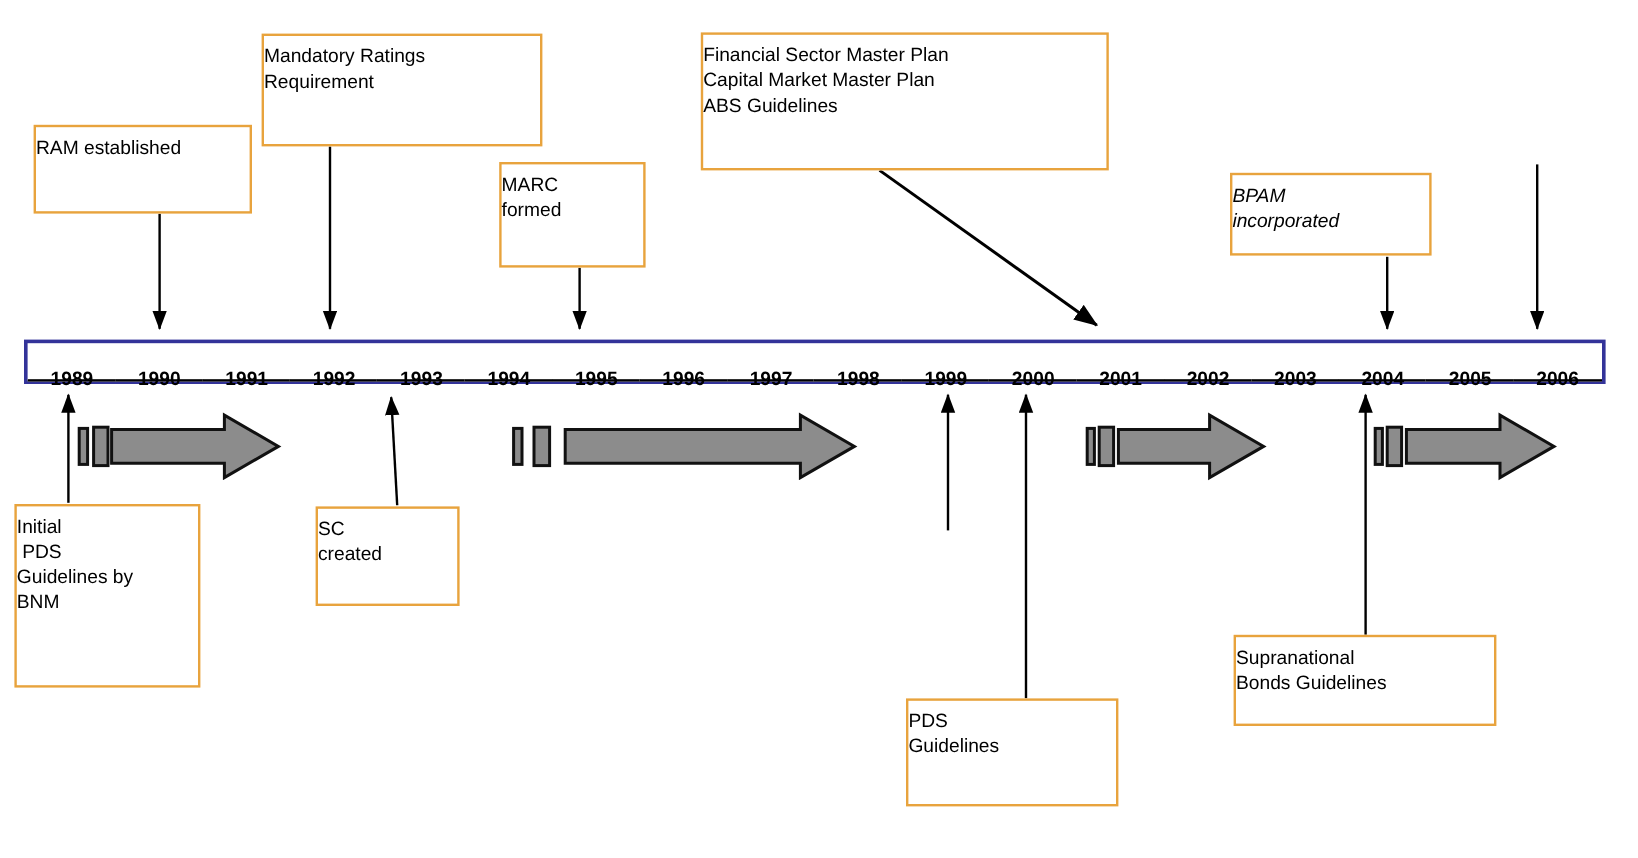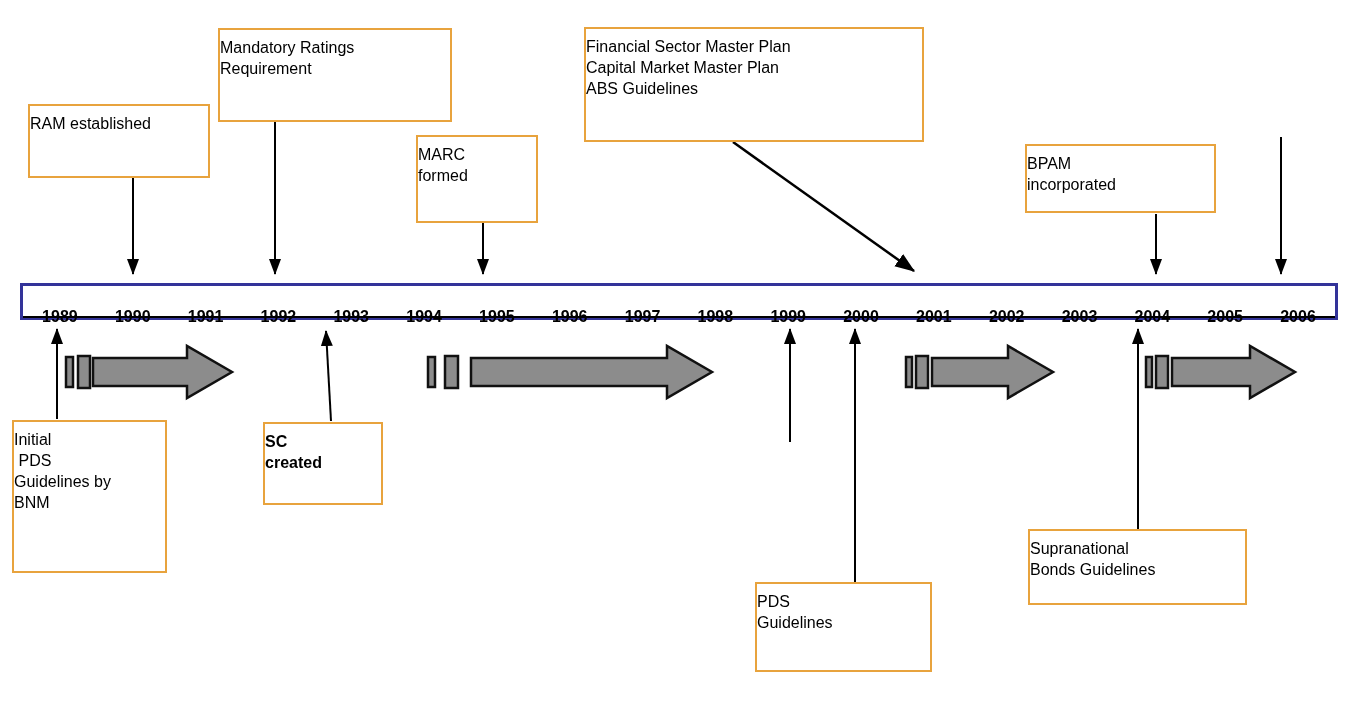--- a/index.html
+++ b/index.html
@@ -109,33 +109,33 @@
     <div class="ln">formed</div>
   </div>
 
   <div class="ebox" style="left:584px;top:27px;width:340px;height:115px;">
     <div class="ln">Financial Sector Master Plan</div>
     <div class="ln">Capital Market Master Plan</div>
     <div class="ln">ABS Guidelines</div>
   </div>
 
 
-  <div class="ebox" style="left:1025px;top:144px;width:191px;height:69px;">
+  <div class="ebox" style="left:1025px;top:144px;width:168px;height:69px;font-style:italic;">
     <div class="ln">BPAM</div>
     <div class="ln">incorporated</div>
   </div>
 
   <div class="ebox" style="left:12px;top:420px;width:155px;height:153px;">
     <div class="ln">Initial</div>
     <div class="ln"> PDS</div>
     <div class="ln">Guidelines by</div>
     <div class="ln">BNM</div>
   </div>
 
-  <div class="ebox" style="left:263px;top:422px;width:120px;height:83px;font-weight:bold;">
+  <div class="ebox" style="left:263px;top:422px;width:120px;height:83px;">
     <div class="ln">SC</div>
     <div class="ln">created</div>
   </div>
 
 
   <div class="ebox" style="left:755px;top:582px;width:177px;height:90px;">
     <div class="ln">PDS</div>
     <div class="ln">Guidelines</div>
   </div>
 

